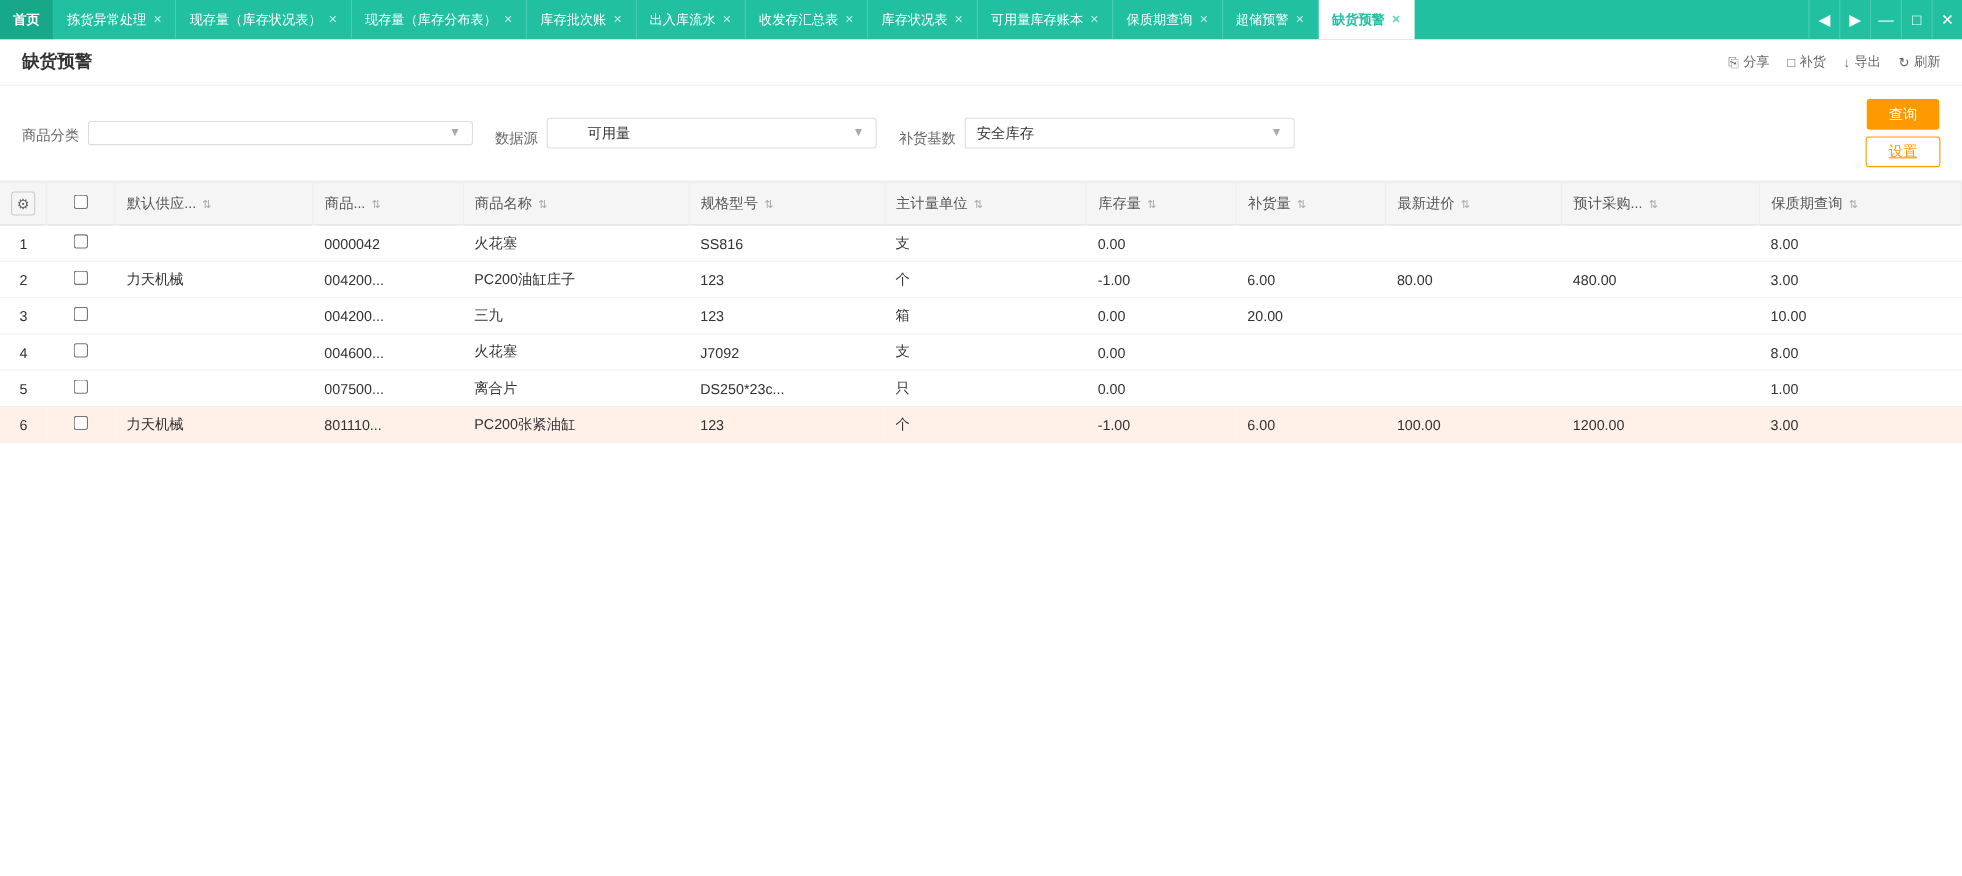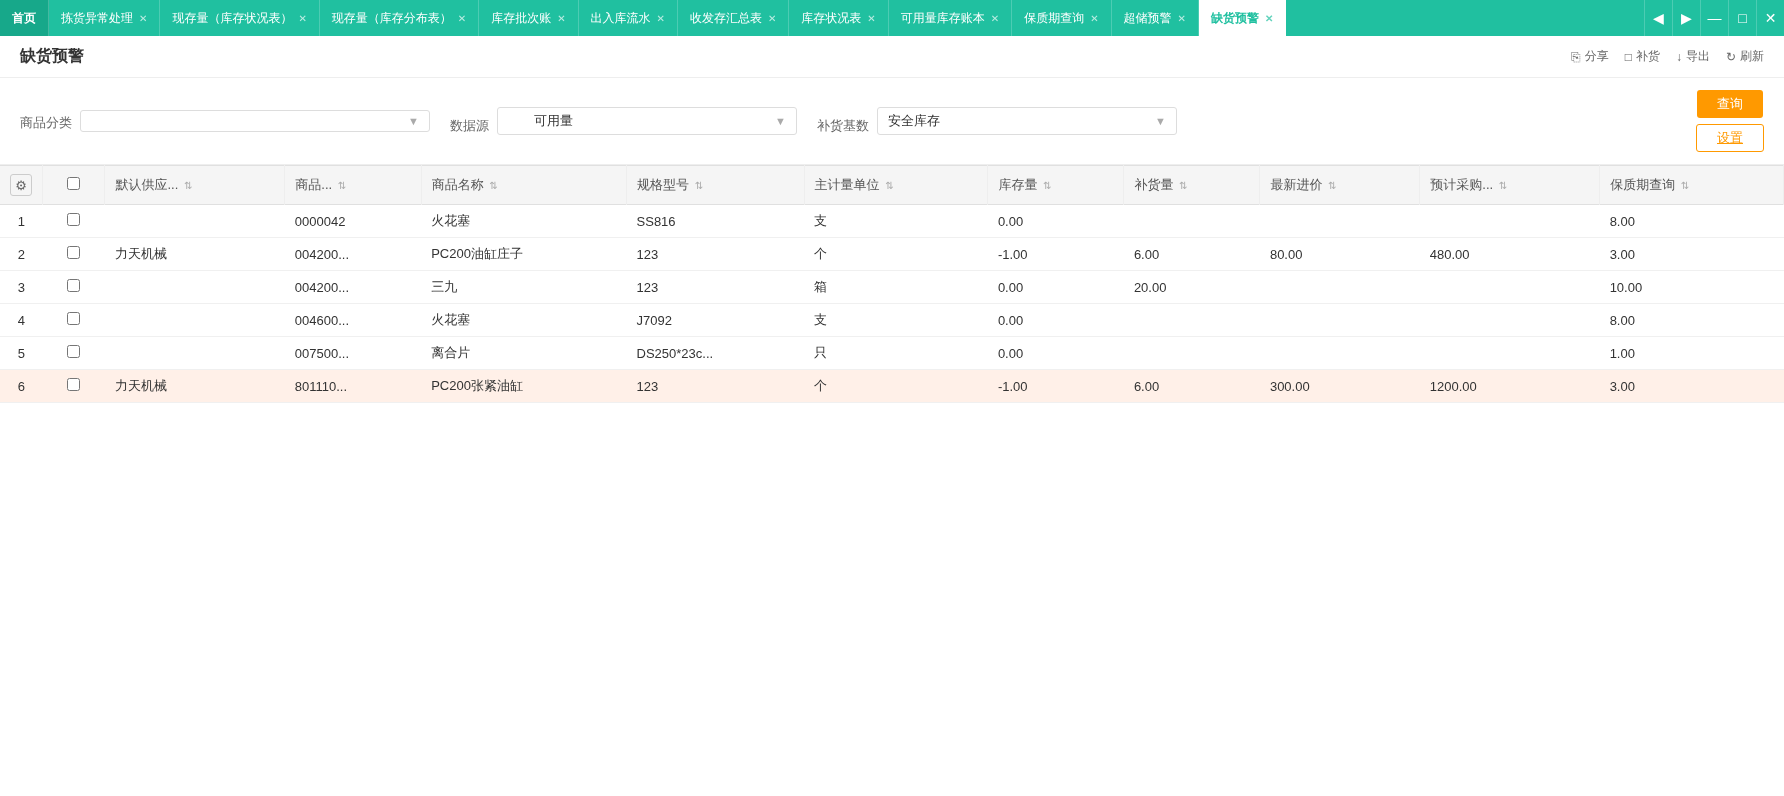--- a/index.html
+++ b/index.html
@@ -460,21 +460,21 @@
             <tr class="highlighted">
     <td class="row-num">6</td>
     <td class="checkbox-cell"><input type="checkbox" style=""></td>
     <td>力天机械</td>
     <td>801110...</td>
     <td>PC200张紧油缸</td>
     <td>123</td>
     <td>个</td>
     <td>-1.00</td>
     <td>6.00</td>
-    <td>300.00</td>
+    <td>100.00</td>
     <td>1200.00</td>
     <td>3.00</td>
   </tr>
           </tbody>
       </table>
     </div>
 
   </div>
 </div>
 

